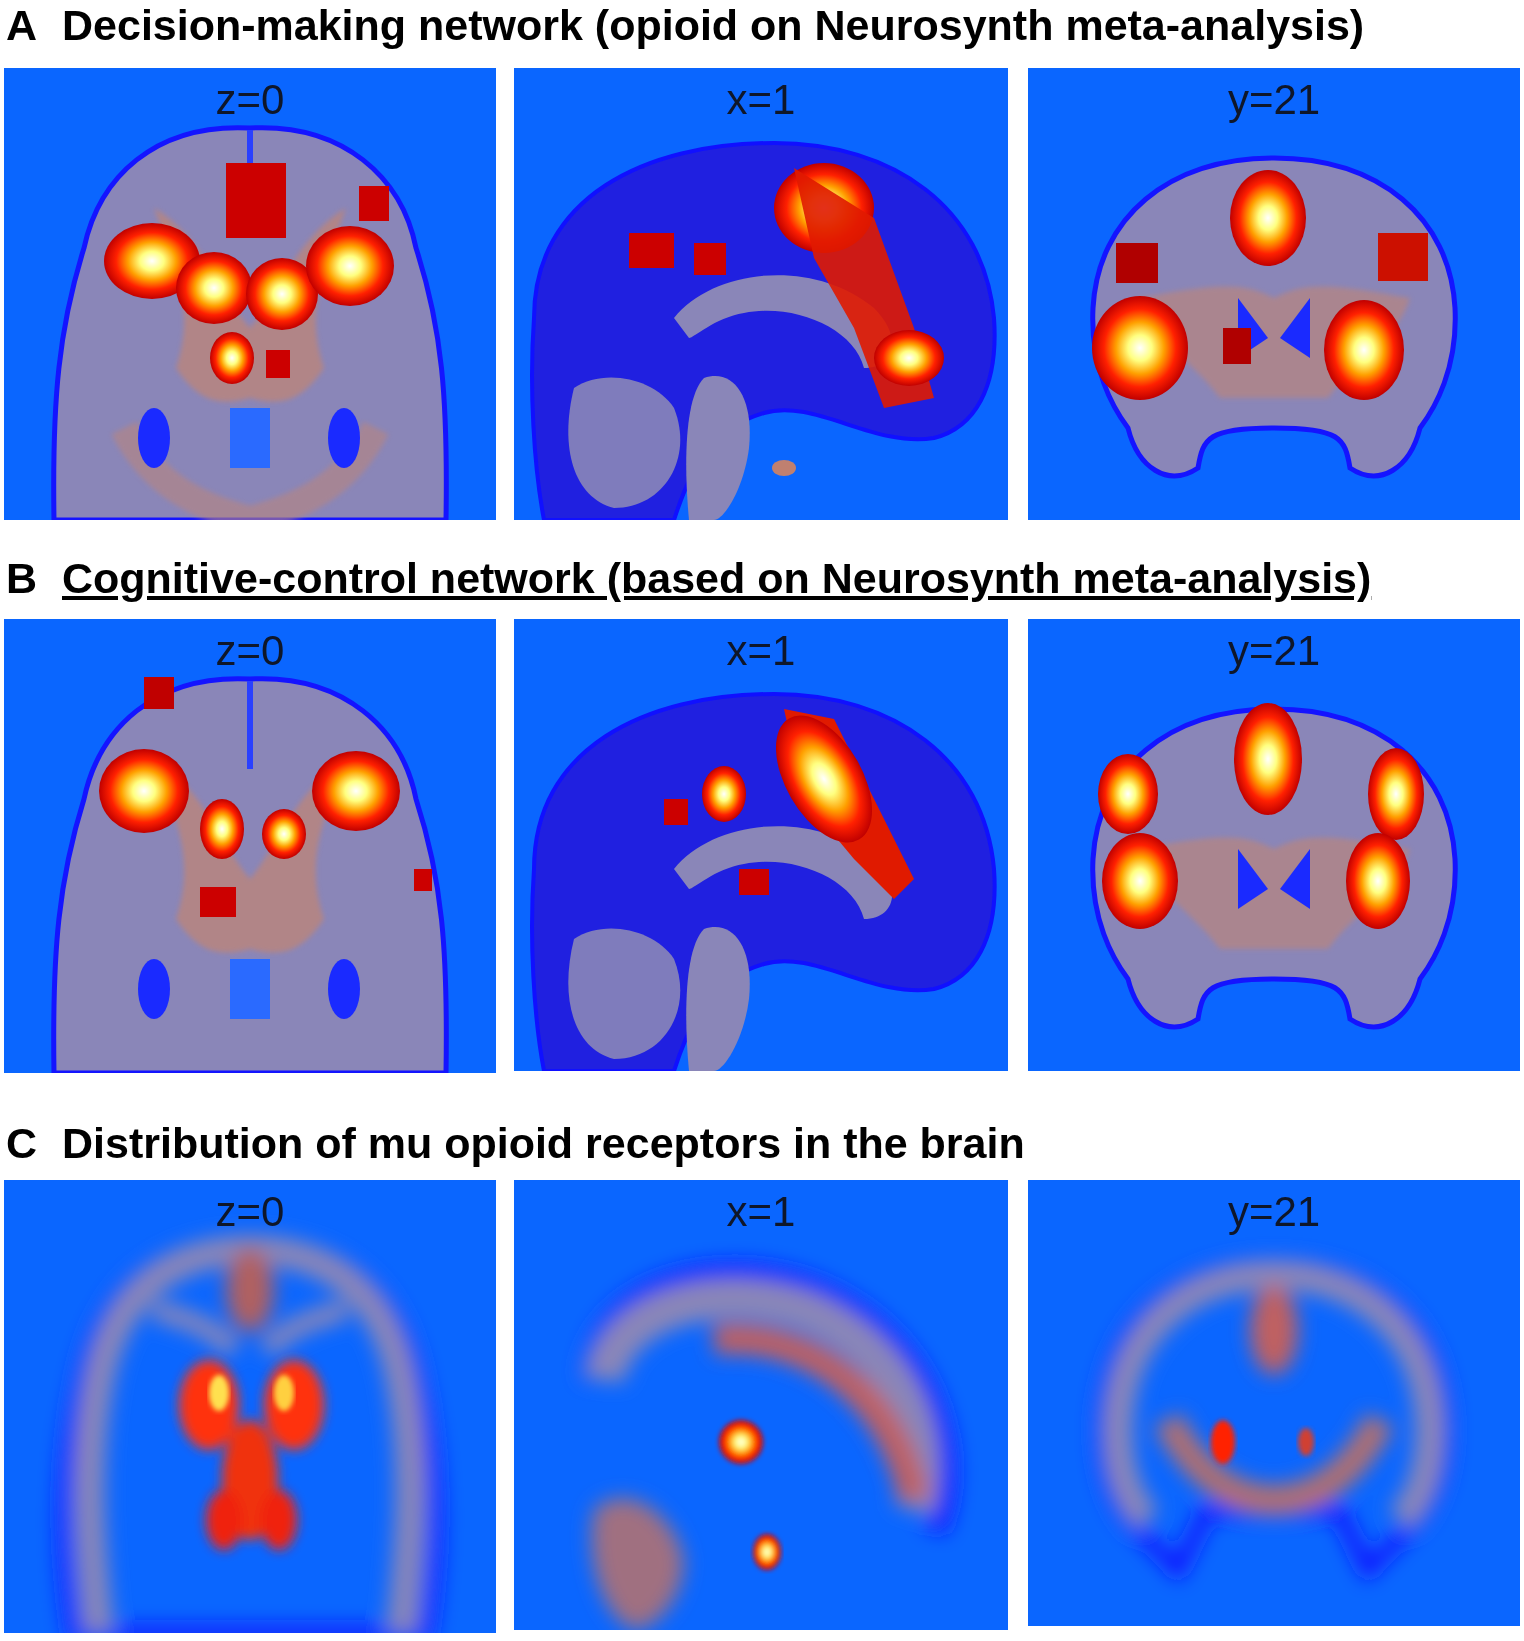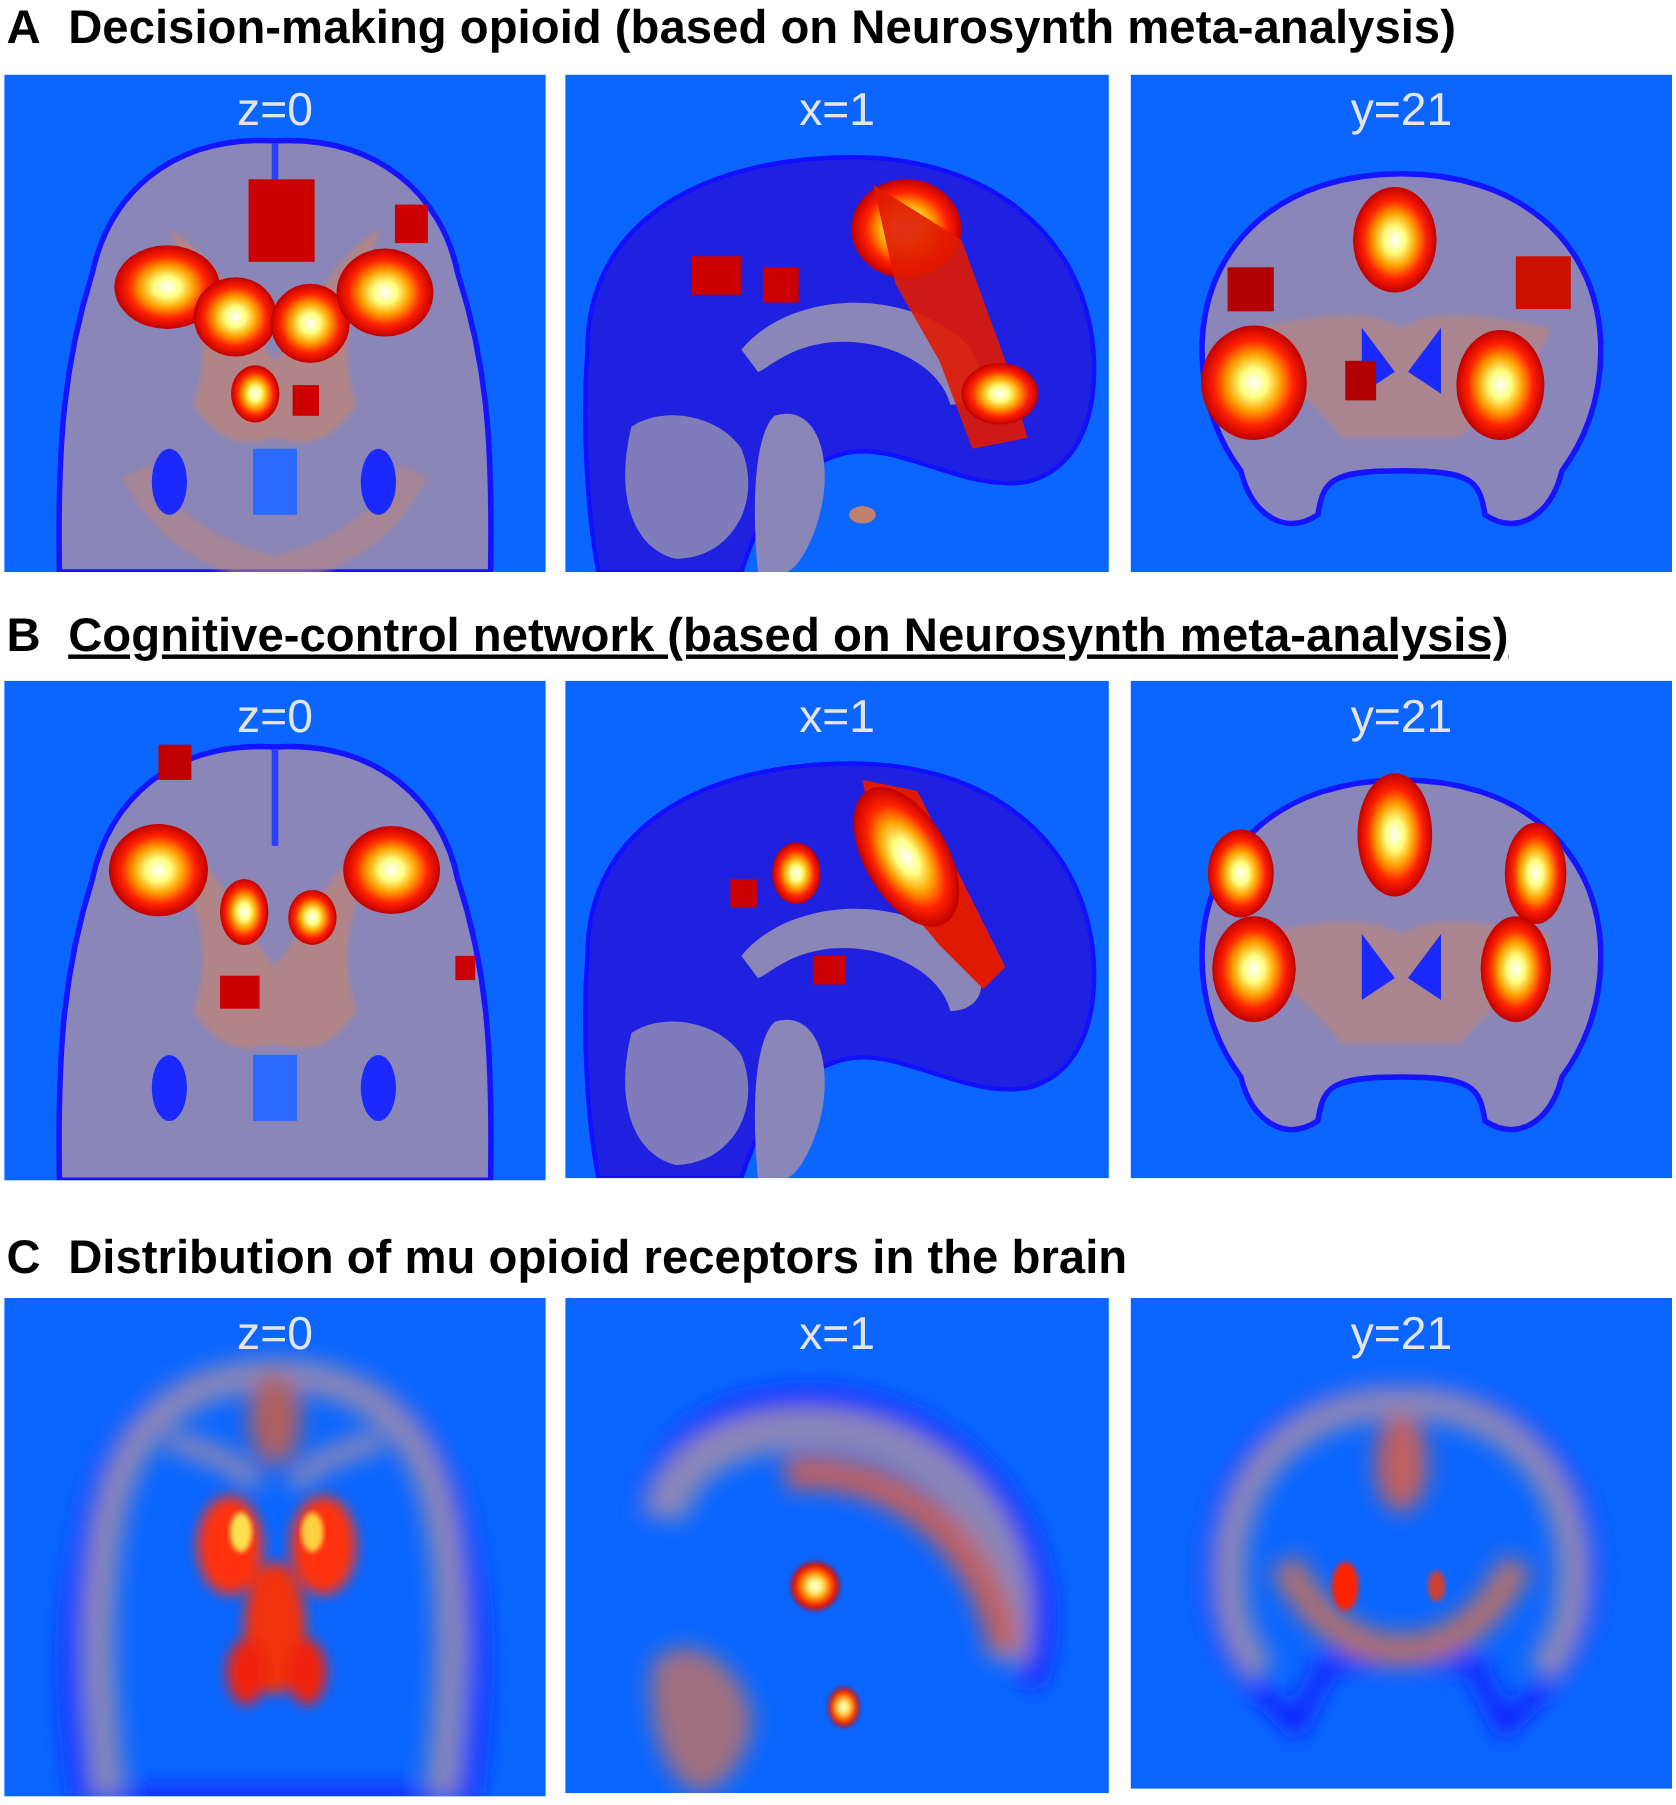--- a/index.html
+++ b/index.html
@@ -4,21 +4,21 @@
 <style>
   html, body { margin:0; padding:0; background:#ffffff; }
   body { width:1524px; height:1641px; position:relative; overflow:hidden;
          font-family:"Liberation Sans", "DejaVu Sans", sans-serif; }
   .row-title { position:absolute; left:6px; font-weight:bold; font-size:43px;
                color:#000; letter-spacing:0px; white-space:nowrap; line-height:1; }
   .row-title .letter { display:inline-block; width:56px; }
   .panel { position:absolute; background:#0a66ff; overflow:hidden; }
   .panel svg { position:absolute; left:0; top:0; width:100%; height:100%; }
   .coord { position:absolute; top:8px; left:0; right:0; text-align:center;
-           color:#e5e5e5; font-size:42px; font-family:"Liberation Sans", sans-serif; z-index:2; }
+           color:#0f172a; font-size:42px; font-family:"Liberation Sans", sans-serif; z-index:2; }
 </style>
 </head>
 <body>
 
 <svg width="0" height="0" style="position:absolute">
   <defs>
     <radialGradient id="heat" cx="50%" cy="50%" r="50%">
       <stop offset="0%" stop-color="#ffffff"></stop>
       <stop offset="25%" stop-color="#ffff80"></stop>
       <stop offset="50%" stop-color="#ffa000"></stop>
@@ -46,21 +46,21 @@
     <filter id="blur10">
         <feGaussianBlur stdDeviation="10"></feGaussianBlur>
       </filter>
     <filter id="blur3">
         <feGaussianBlur stdDeviation="2.5"></feGaussianBlur>
       </filter>
   </defs>
 </svg>
 
 <div class="row-title" style="top:4px;">
-  <span class="letter">A</span><span>Decision-making opioid (based on Neurosynth meta-analysis)</span>
+  <span class="letter">A</span><span>Decision-making network (opioid on Neurosynth meta-analysis)</span>
 </div>
 
 <div class="panel" style="left:4px;top:68px;width:492px;height:452px;">
   <div class="coord">z=0</div>
   <svg viewBox="0 0 492 452">
     <path d="M246,60 C150,55 95,110 80,180 C55,260 48,330 50,452 L442,452 C444,330 438,260 412,180 C398,110 340,55 246,60 Z" fill="#8a86b8" stroke="#1414ff" stroke-width="5"></path>
     <path d="M150,140 C200,170 220,230 246,260 C272,230 292,170 342,140 C320,200 300,240 320,300 C300,330 280,340 246,330 C212,340 192,330 172,300 C192,240 172,200 150,140 Z" fill="#b8857f" opacity="0.85" filter="url(#blur3)"></path>
     <path d="M120,360 C150,420 200,440 246,452 C292,440 342,420 372,360" fill="none" stroke="#b8857f" stroke-width="28" opacity="0.6" filter="url(#blur3)"></path>
     <ellipse cx="150" cy="370" rx="16" ry="30" fill="#1a2aff"></ellipse>
     <ellipse cx="340" cy="370" rx="16" ry="30" fill="#1a2aff"></ellipse>

